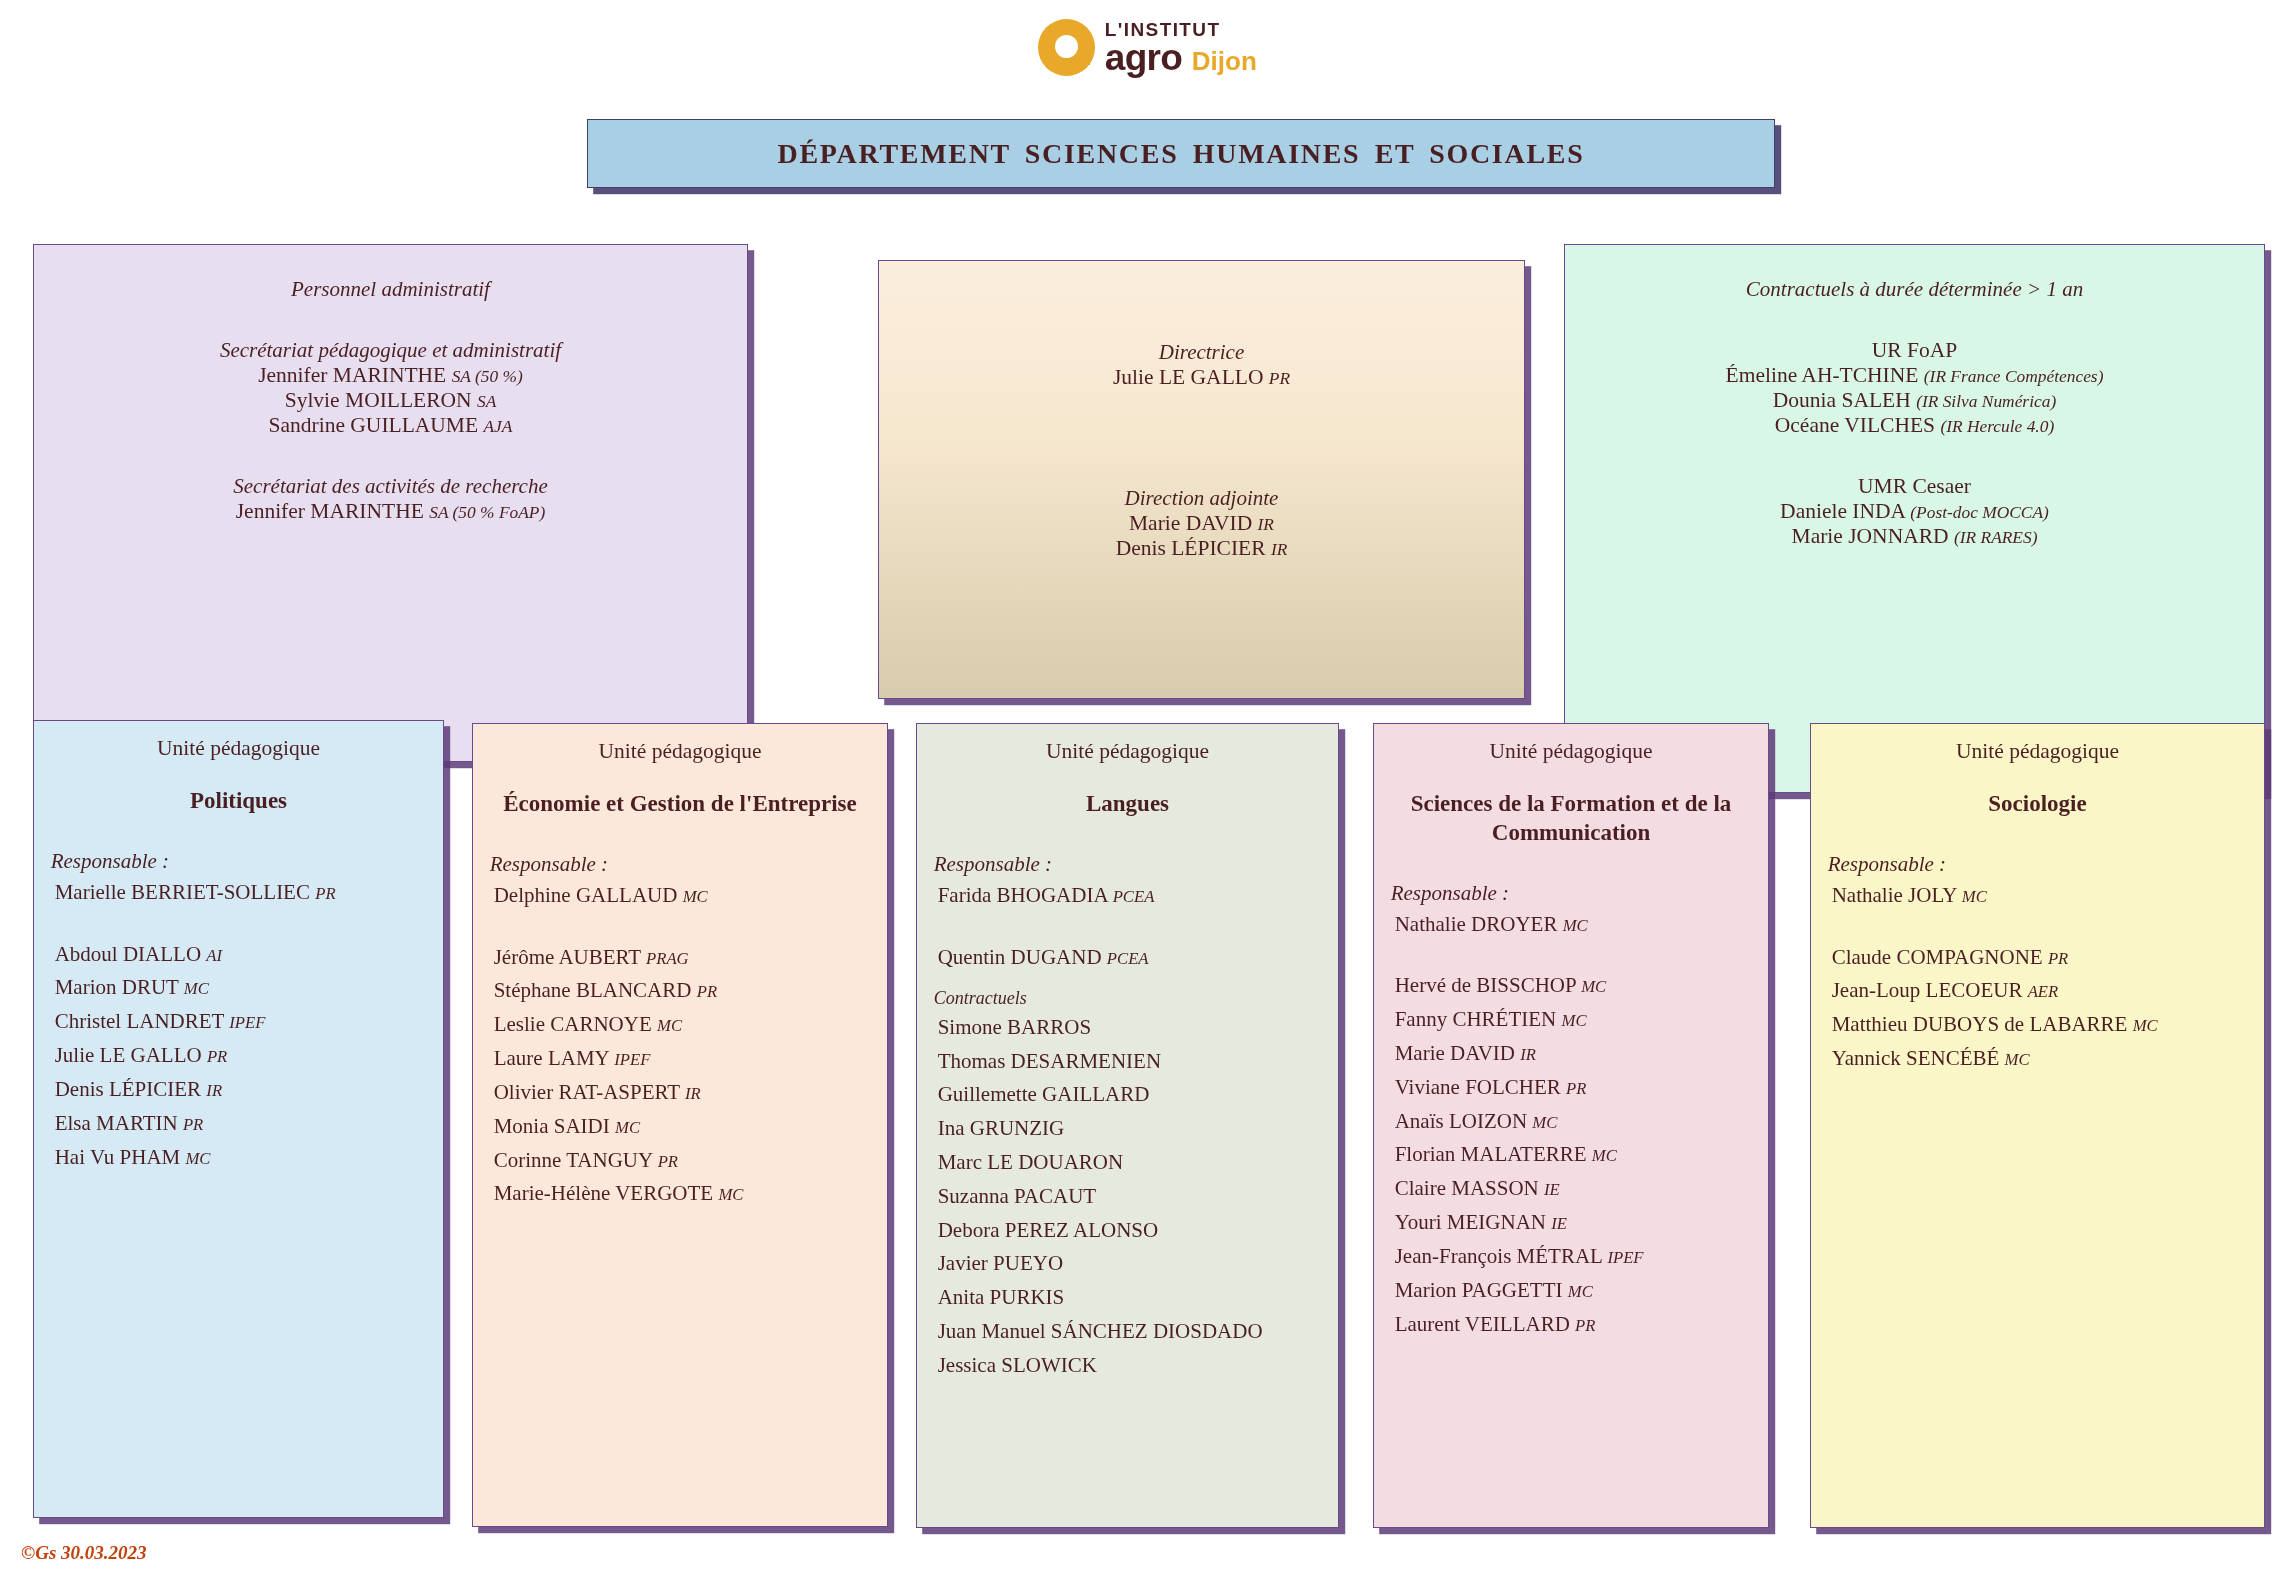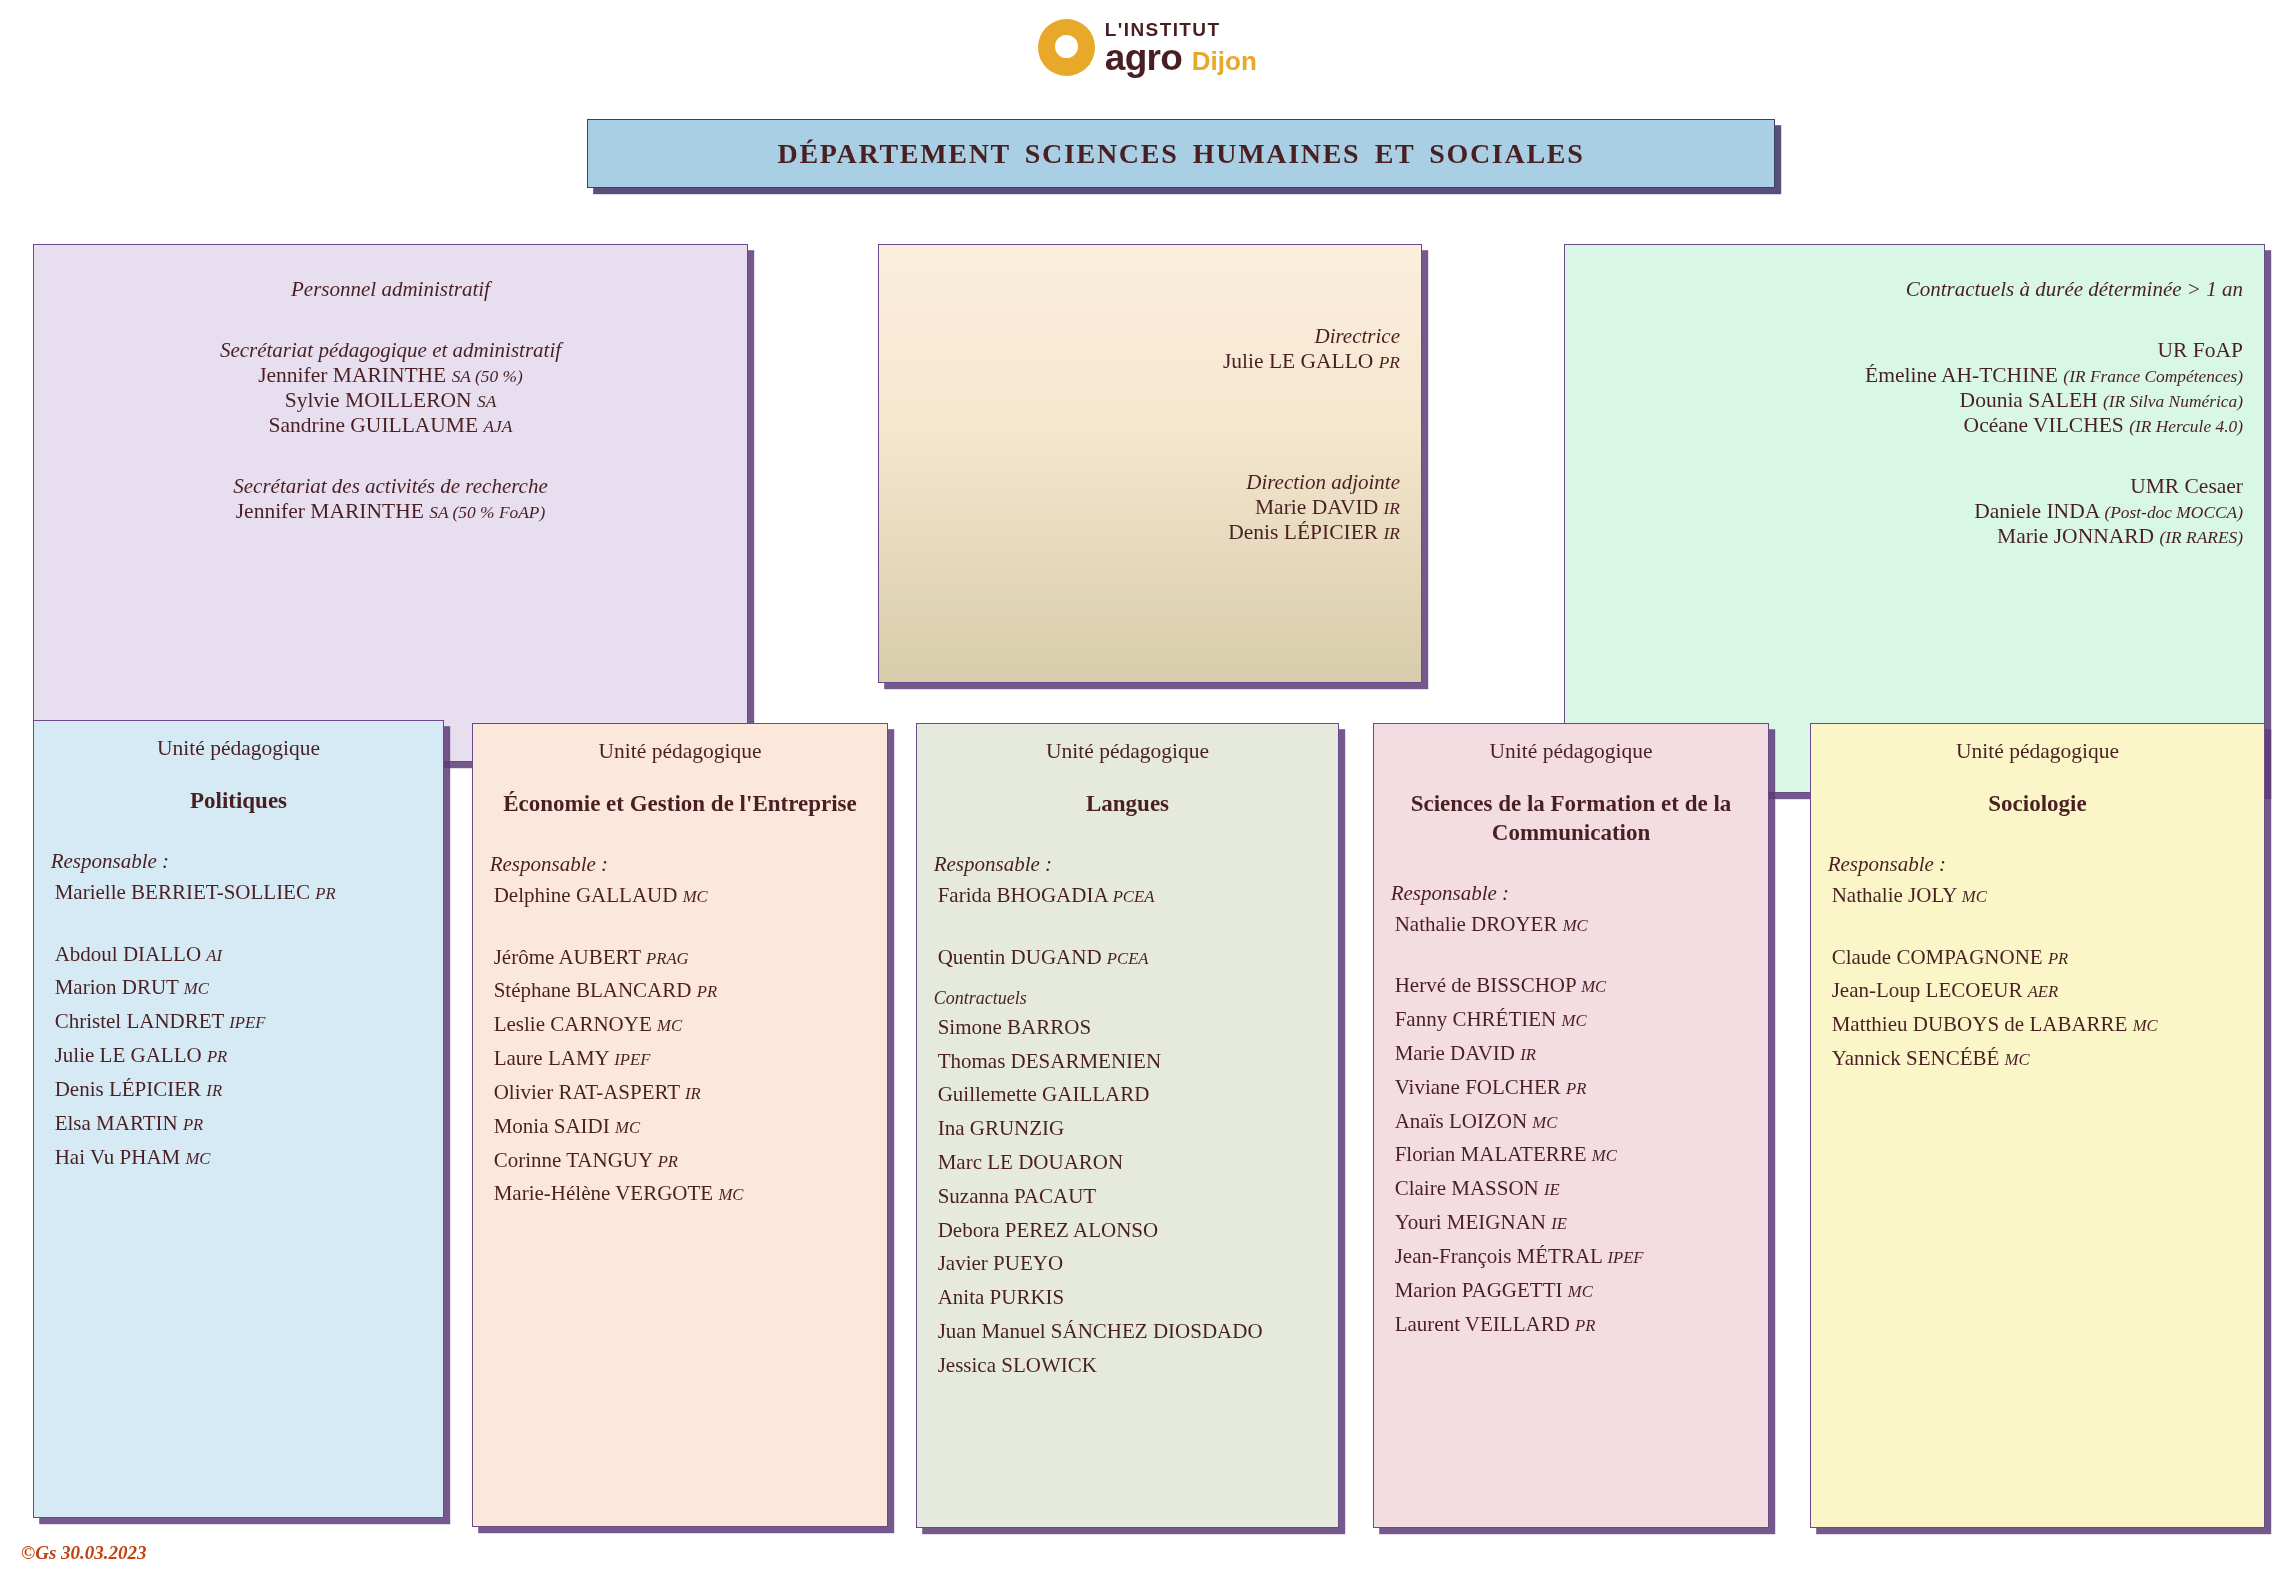--- a/index.html
+++ b/index.html
@@ -112,35 +112,35 @@
     left: 33px;
     top: 244px;
     width: 715px;
     height: 518px;
     background: #e7dff0;
     padding: 19.4px 21px;
     text-align: center;
   }
   .dir-box {
     left: 878px;
-    top: 244px;
-    width: 544px;
+    top: 260px;
+    width: 647px;
     height: 439px;
     background: linear-gradient(180deg, #fbeedd 0%, #f6e7cf 40%, #d7ccab 100%);
     padding: 19.4px 21px;
-    text-align: right;
+    text-align: center;
   }
   .cdd-box {
     left: 1564px;
     top: 244px;
     width: 701px;
     height: 549px;
     background: #d8f7e6;
     padding: 19.4px 21px;
-    text-align: right;
+    text-align: center;
   }
 
   .lbl-it {
     font-style: italic;
     font-size: 21px;
     margin: 0;
   }
   .nm {
     font-size: 21.5px;
     margin: 0;

